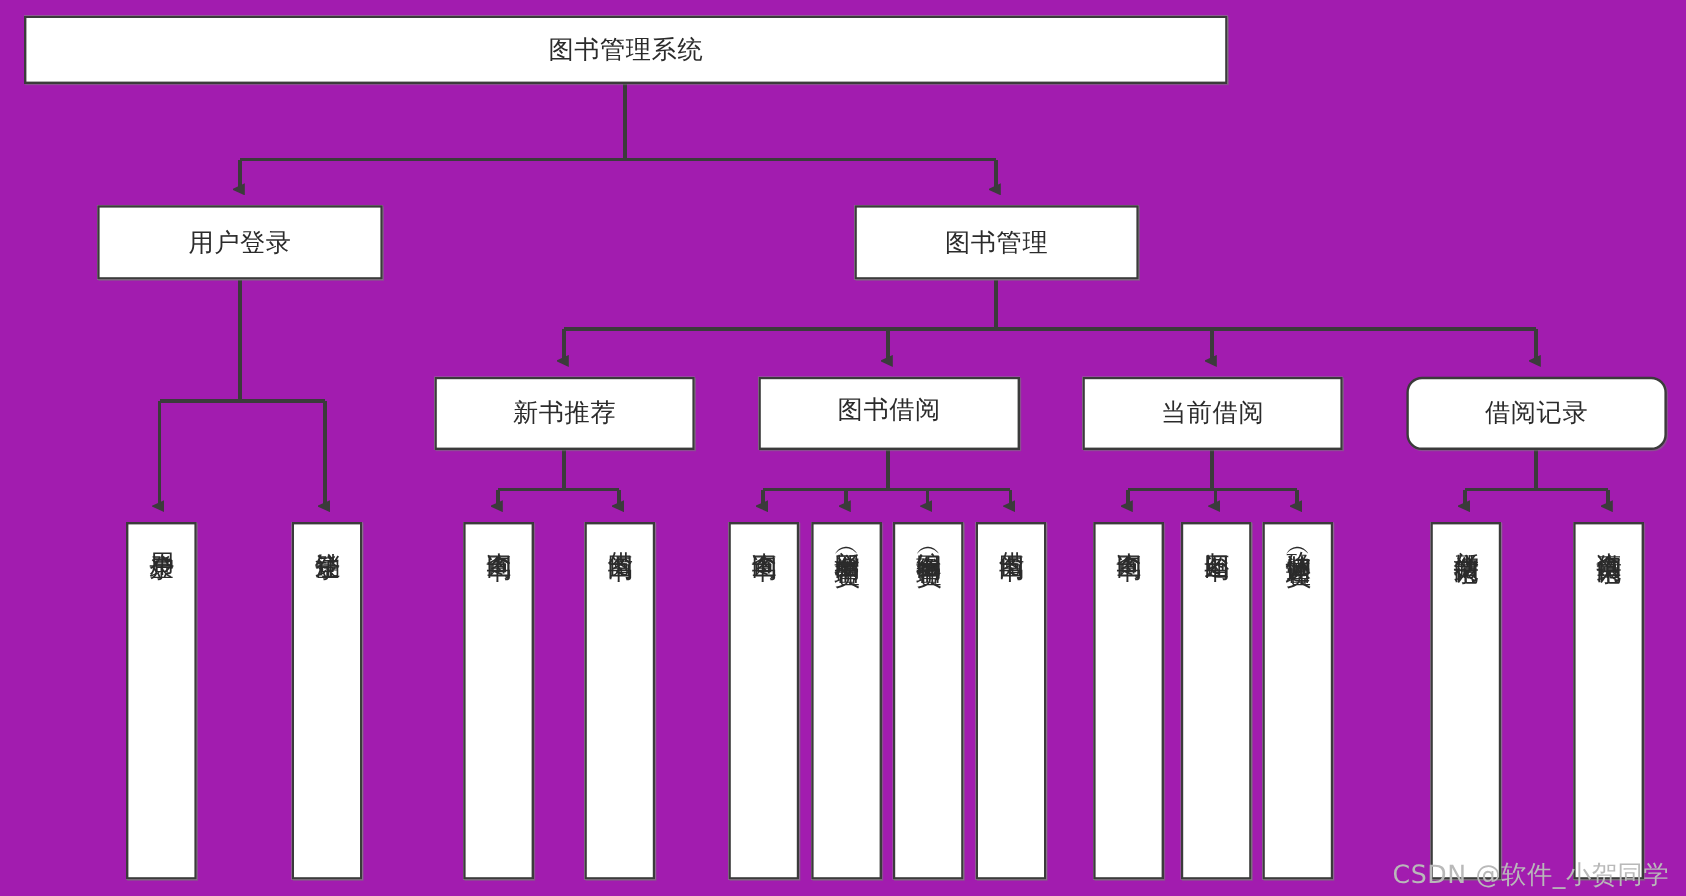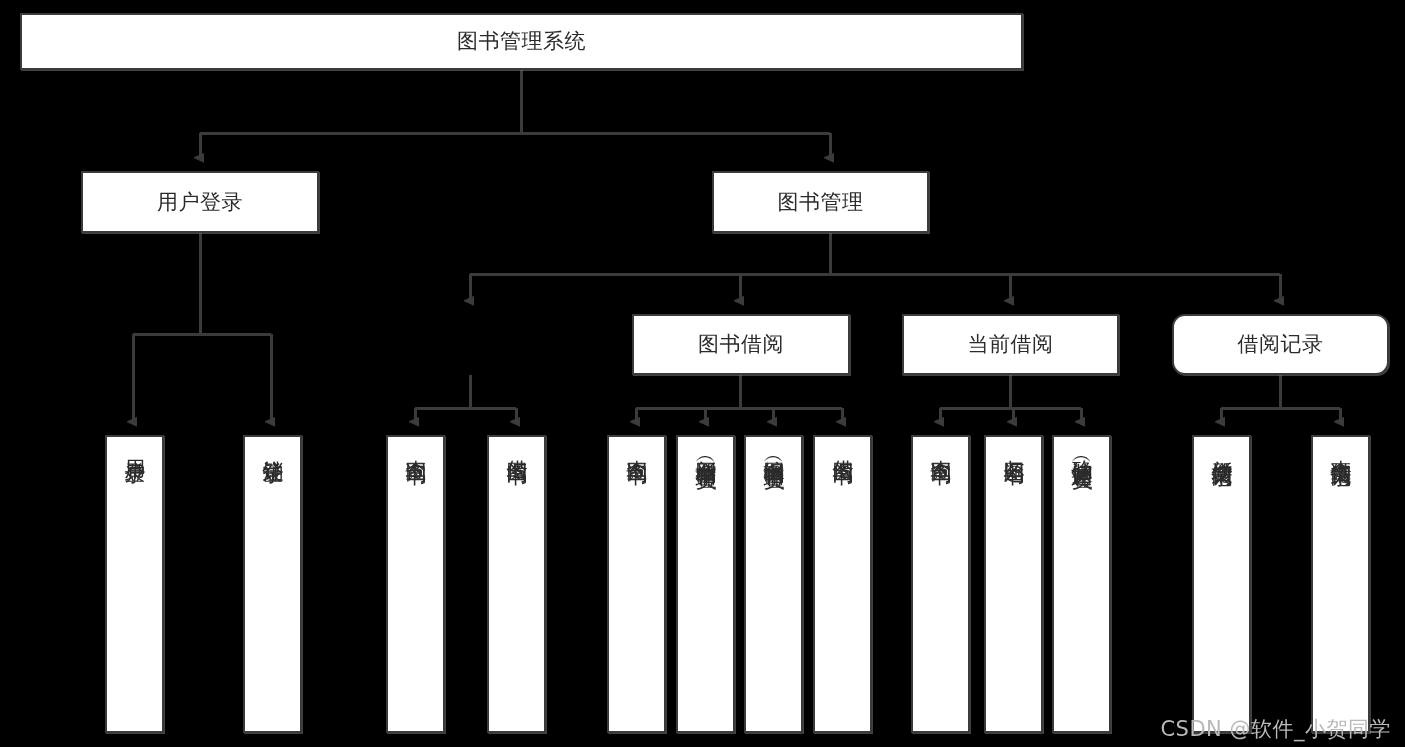--- a/index.html
+++ b/index.html
@@ -7,21 +7,21 @@
     padding: 0;
     background: #ffffff;
   }
   body {
     font-family: "DejaVu Sans", "Liberation Sans", sans-serif;
   }
   #canvas {
     position: relative;
     width: 1405px;
     height: 747px;
-    background: #000000;
+    background: #a21caf;
     overflow: hidden;
   }
   #wires {
     position: absolute;
     left: 0;
     top: 0;
     width: 1405px;
     height: 747px;
   }
   .node {
@@ -126,25 +126,28 @@
     </g>
   </svg>
 
   <div class="node" style="left:20px; top:13px; width:1003px; height:57px;">
     <span class="label">图书管理系统</span>
   </div>
 
   <div class="node" style="left:81px; top:171px; width:238px; height:62px;">
     <span class="label">用户登录</span>
   </div>
-  <div class="node" style="left:712px; top:171px; width:217px; height:62px;">
+  <div class="node" style="left:712px; top:171px; width:237px; height:62px;">
     <span class="label">图书管理</span>
   </div>
 
-  <div class="node" style="left:632px; top:314px; width:218px; height:61px;">
+  <div class="node" style="left:362px; top:314px; width:217px; height:61px;">
+    <span class="label">新书推荐</span>
+  </div>
+  <div class="node" style="left:632px; top:314px; width:218px; height:61px;font-family:Liberation Mono, monospace;">
     <span class="label">图书借阅</span>
   </div>
   <div class="node" style="left:902px; top:314px; width:217px; height:61px;align-items:center;">
     <span class="label">当前借阅</span>
   </div>
   <div class="node" style="left:1172px; top:314px; width:217px; height:61px;border-radius:13px;">
     <span class="label">借阅记录</span>
   </div>
 
   <div class="node leaf" style="left:105px; top:435px; width:59px; height:298px;">

